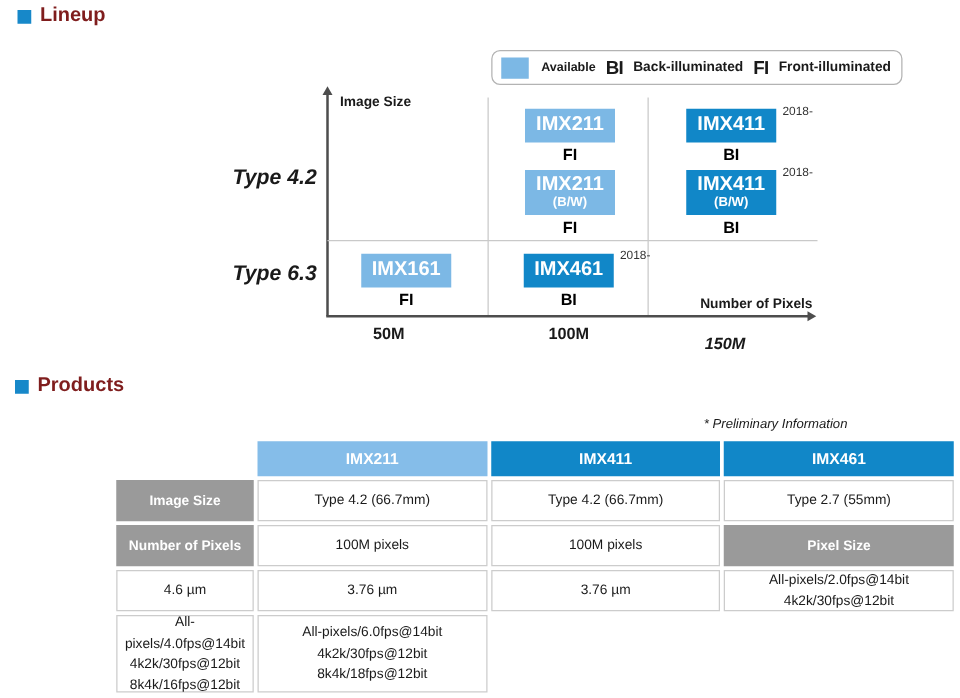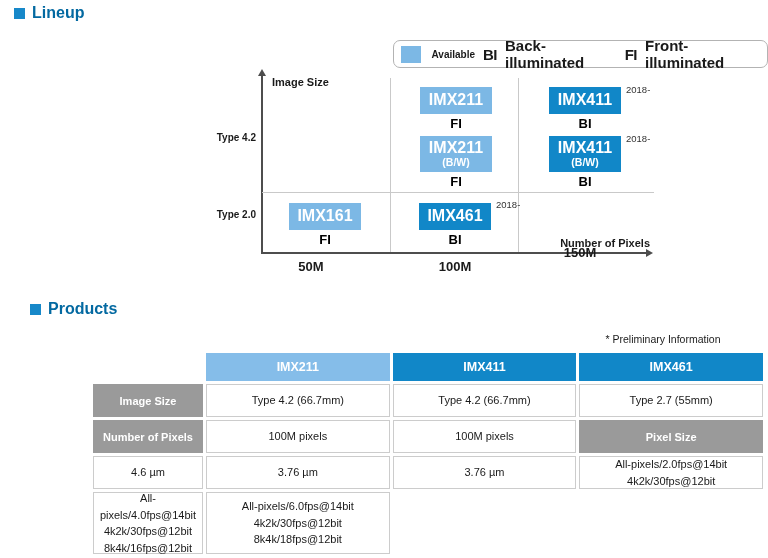--- a/index.html
+++ b/index.html
@@ -1,50 +1,50 @@
 <!DOCTYPE html>
 <html><head>
 <meta charset="utf-8">
 <style>
   html,body{margin:0;padding:0;background:#fff;}
   body{width:768px;height:558px;position:relative;overflow:hidden;
        font-family:"Liberation Sans","DejaVu Sans",sans-serif;color:#1a1a1a;}
   .abs{position:absolute;}
   
-  .section-title{display:flex;align-items:center;font-size:16px;font-weight:bold;color:#0369a1;}
+  .section-title{display:flex;align-items:center;font-size:16px;font-weight:bold;color:#7f1d1d;}
   .bullet{width:11px;height:11px;background:#1788c9;display:inline-block;margin-right:7px;}
   
   .legend{display:flex;align-items:center;gap:8px;border:1px solid #b3b3b3;border-radius:7px;
           padding:3px 8px 3px 7px;height:20px;background:#fff;}
   .legend-swatch{width:22px;height:17px;background:#7cb8e5;display:inline-block;margin-right:2px;}
   .legend-avail{font-size:10px;font-weight:bold;}
   .legend-abbr{font-size:15px;font-weight:bold;letter-spacing:-0.5px;}
-  .legend-small{font-size:15px;font-weight:bold;}
+  .legend-small{font-size:11px;font-weight:bold;}
   
   .axis-v{width:2px;background:#4d4d4d;}
   .axis-h{height:2px;background:#4d4d4d;}
   .grid-v{width:1px;background:#c9c9c9;}
   .grid-h{height:1px;background:#c9c9c9;}
   .arrow-up{width:0;height:0;border-left:4px solid transparent;border-right:4px solid transparent;
             border-bottom:7px solid #4d4d4d;}
   .arrow-right{width:0;height:0;border-top:4px solid transparent;border-bottom:4px solid transparent;
             border-left:7px solid #4d4d4d;}
   .axis-label{font-size:11px;font-weight:bold;}
-  .row-label{font-size:10px;font-weight:bold;width:70px;text-align:right;}
+  .row-label{font-size:17px;font-weight:bold;width:70px;text-align:left;font-style:italic;}
   .tick{font-size:13px;font-weight:bold;width:64px;text-align:center;}
   .sensor{width:72px;display:flex;flex-direction:column;align-items:center;justify-content:center;
           color:#fff;font-weight:bold;line-height:1.05;}
   .sensor.light{background:#7cb8e5;}
   .sensor.dark{background:#1187c8;}
   .sensor-name{font-size:16px;}
   .sensor-sub{font-size:10.5px;}
   .illum{width:72px;text-align:center;font-size:13px;font-weight:bold;color:#000;}
   .since{font-size:9.5px;font-weight:normal;color:#333;}
   
-  .note{font-size:10.5px;color:#1a1a1a;text-align:center;width:200px;}
+  .note{font-size:10.5px;color:#1a1a1a;text-align:left;width:200px;font-style:italic;}
   
   .ptable{display:grid;grid-template-columns:110px 1fr 1fr 1fr;
           grid-template-rows:28px 33px 33px 33px 62px;gap:3px;width:670px;background:#fff;}
   .cell{display:flex;align-items:center;justify-content:center;text-align:center;}
   .cell.corner{background:transparent;}
   .cell.head{color:#fff;font-weight:bold;font-size:12.5px;}
   .cell.head.lt{background:#85bde9;}
   .cell.head.dk{background:#1187c8;}
   .cell.rowlabel{background:#9a9a9a;color:#fff;font-weight:bold;font-size:11px;}
   .cell.data{background:#fff;border:1px solid #ccc;font-size:11px;color:#1a1a1a;
@@ -73,25 +73,25 @@
 
 <div class="abs grid-v" style="left:390px;top:78px;height:174px;"></div>
 <div class="abs grid-v" style="left:518px;top:78px;height:174px;"></div>
 <div class="abs grid-h" style="left:262px;top:192px;width:392px;"></div>
 
 <div class="abs axis-h" style="left:261px;top:252px;width:388px;"></div>
 <div class="abs arrow-right" style="left:646px;top:249px;"></div>
 <div class="abs axis-label" style="left:540px;top:237px;width:110px;text-align:right;">Number of Pixels</div>
 
 <div class="abs row-label" style="left:186px;top:132px;">Type 4.2</div>
-<div class="abs row-label" style="left:186px;top:209px;">Type 2.0</div>
+<div class="abs row-label" style="left:186px;top:209px;">Type 6.3</div>
 
 <div class="abs tick" style="left:279px;top:259px;">50M</div>
 <div class="abs tick" style="left:423px;top:259px;">100M</div>
-<div class="abs tick" style="left:548px;top:245px;">150M</div>
+<div class="abs tick" style="left:548px;top:267px;font-style:italic;">150M</div>
 
 <div class="abs sensor light" style="left:420px;top:87px;height:27px;">
   <span class="sensor-name">IMX211</span>
 </div>
 <div class="abs illum" style="left:420px;top:116px;">FI</div>
 
 <div class="abs sensor dark" style="left:549px;top:87px;height:27px;">
   <span class="sensor-name">IMX411</span>
 </div>
 <div class="abs since" style="left:626px;top:84px;">2018-</div>
@@ -114,21 +114,21 @@
   <span class="sensor-name">IMX161</span>
 </div>
 <div class="abs illum" style="left:289px;top:232px;">FI</div>
 
 <div class="abs sensor dark" style="left:419px;top:203px;height:27px;">
   <span class="sensor-name">IMX461</span>
 </div>
 <div class="abs since" style="left:496px;top:199px;">2018-</div>
 <div class="abs illum" style="left:419px;top:232px;">BI</div>
 
-<div class="abs section-title" style="left:30px;top:300px;">
+<div class="abs section-title" style="left:12px;top:300px;">
   <span class="bullet"></span>
   <span>Products</span>
 </div>
 
 <div class="abs note" style="left:563px;top:333px;">* Preliminary Information</div>
 
 <div class="abs ptable" style="left:93px;top:353px;">
   <div class="cell corner"></div>
   <div class="cell head lt">IMX211</div>
   <div class="cell head dk">IMX411</div>

